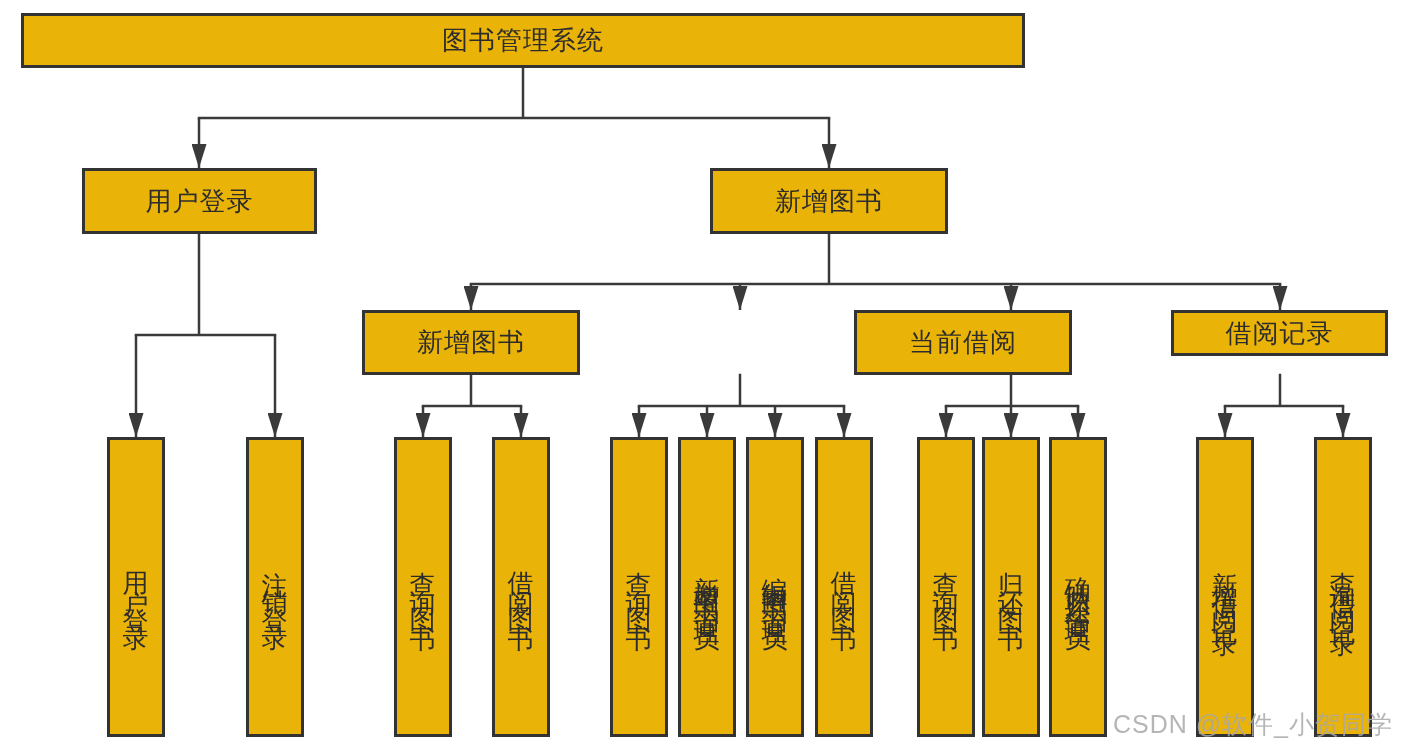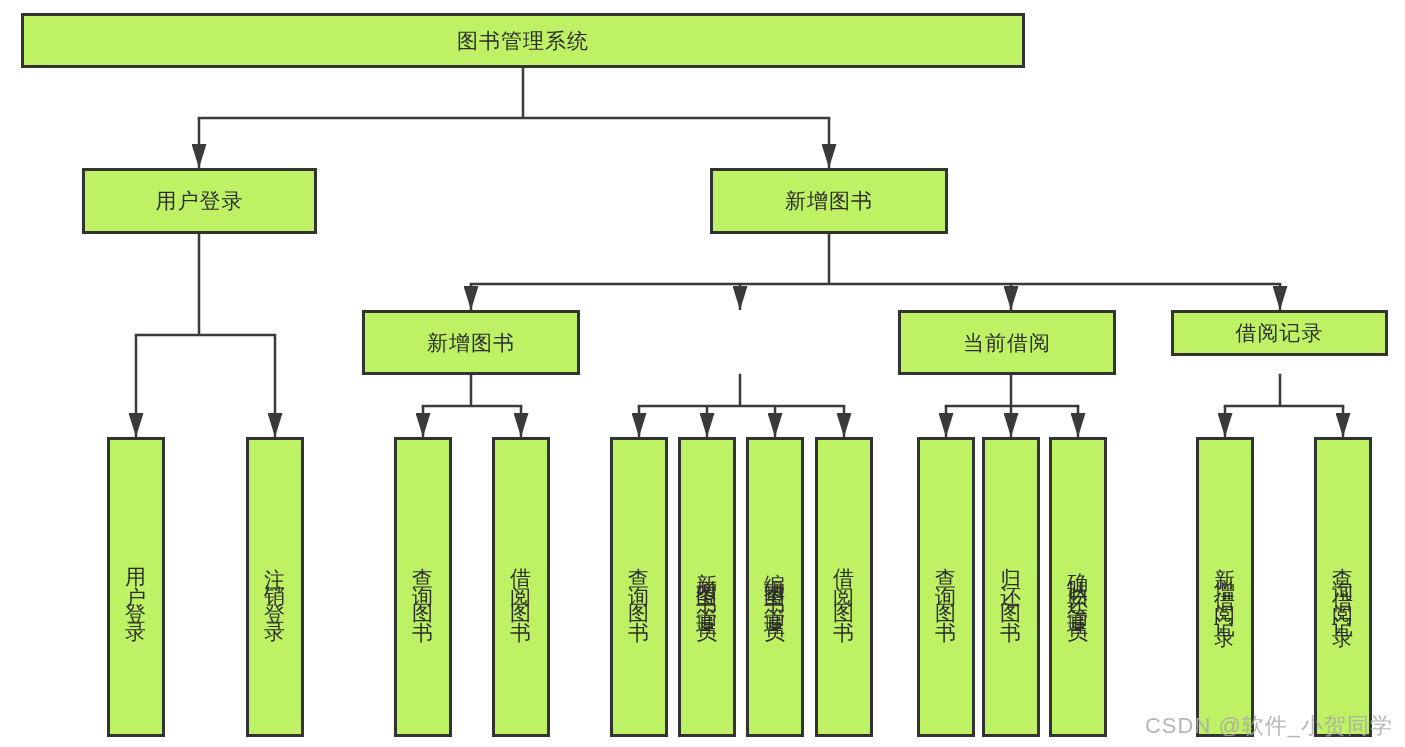--- a/index.html
+++ b/index.html
@@ -9,40 +9,40 @@
     background:#ffffff;
     font-family:"Liberation Sans","DejaVu Sans",sans-serif;
     overflow:hidden;
   }
   .wires{position:absolute;left:0;top:0;z-index:0;}
   .wire{stroke:#3a3a3a;stroke-width:2.5;fill:none;}
   .rail{stroke-linecap:square;}
   .box{
     position:absolute;
     box-sizing:border-box;
-    background:#bef264;
+    background:#eab308;
     border:3px solid #333333;
     display:flex;align-items:center;justify-content:center;
     color:#2d2d2d;
-    font-size:21px;
+    font-size:26px;
     z-index:1;
   }
   .h{letter-spacing:1px;white-space:nowrap;}
   .v{
     writing-mode:vertical-rl;
     text-orientation:mixed;
     line-height:1;
   }
   .ls-loose{letter-spacing:18px;}
   .ls-med{letter-spacing:12px;}
   .ls-tight{letter-spacing:7px;}
   .watermark{
     position:absolute;
     right:12px;bottom:6px;
-    font-size:22px;
+    font-size:25px;
     color:rgba(168,168,168,0.85);
     letter-spacing:1px;
     z-index:5;
     white-space:nowrap;
   }
 </style>
 </head>
 <body>
 
 <div class="canvas">
@@ -82,21 +82,21 @@
     <path class="wire" marker-end="url(#arw)" d="M1225,406 V437"></path>
     <path class="wire" marker-end="url(#arw)" d="M1343,406 V437"></path>
   </svg>
 
   <div class="box h" style="left:21px;top:13px;width:1004px;height:55px">图书管理系统</div>
 
   <div class="box h" style="left:82px;top:168px;width:235px;height:66px">用户登录</div>
   <div class="box h" style="left:710px;top:168px;width:238px;height:66px">新增图书</div>
 
   <div class="box h" style="left:362px;top:310px;width:218px;height:65px">新增图书</div>
-  <div class="box h" style="left:898px;top:310px;width:218px;height:65px">当前借阅</div>
+  <div class="box h" style="left:854px;top:310px;width:218px;height:65px">当前借阅</div>
   <div class="box h" style="left:1171px;top:310px;width:217px;height:46px">借阅记录</div>
 
   <div class="box v ls-loose" style="left:107px;top:437px;width:58px;height:300px">用户登录</div>
   <div class="box v ls-loose" style="left:246px;top:437px;width:58px;height:300px">注销登录</div>
   <div class="box v ls-loose" style="left:394px;top:437px;width:58px;height:300px">查询图书</div>
   <div class="box v ls-loose" style="left:492px;top:437px;width:58px;height:300px">借阅图书</div>
   <div class="box v ls-loose" style="left:610px;top:437px;width:58px;height:300px">查询图书</div>
   <div class="box v ls-tight" style="left:678px;top:437px;width:58px;height:300px">新增图书（管理员）</div>
   <div class="box v ls-tight" style="left:746px;top:437px;width:58px;height:300px">编辑图书（管理员）</div>
   <div class="box v ls-loose" style="left:815px;top:437px;width:58px;height:300px">借阅图书</div>

